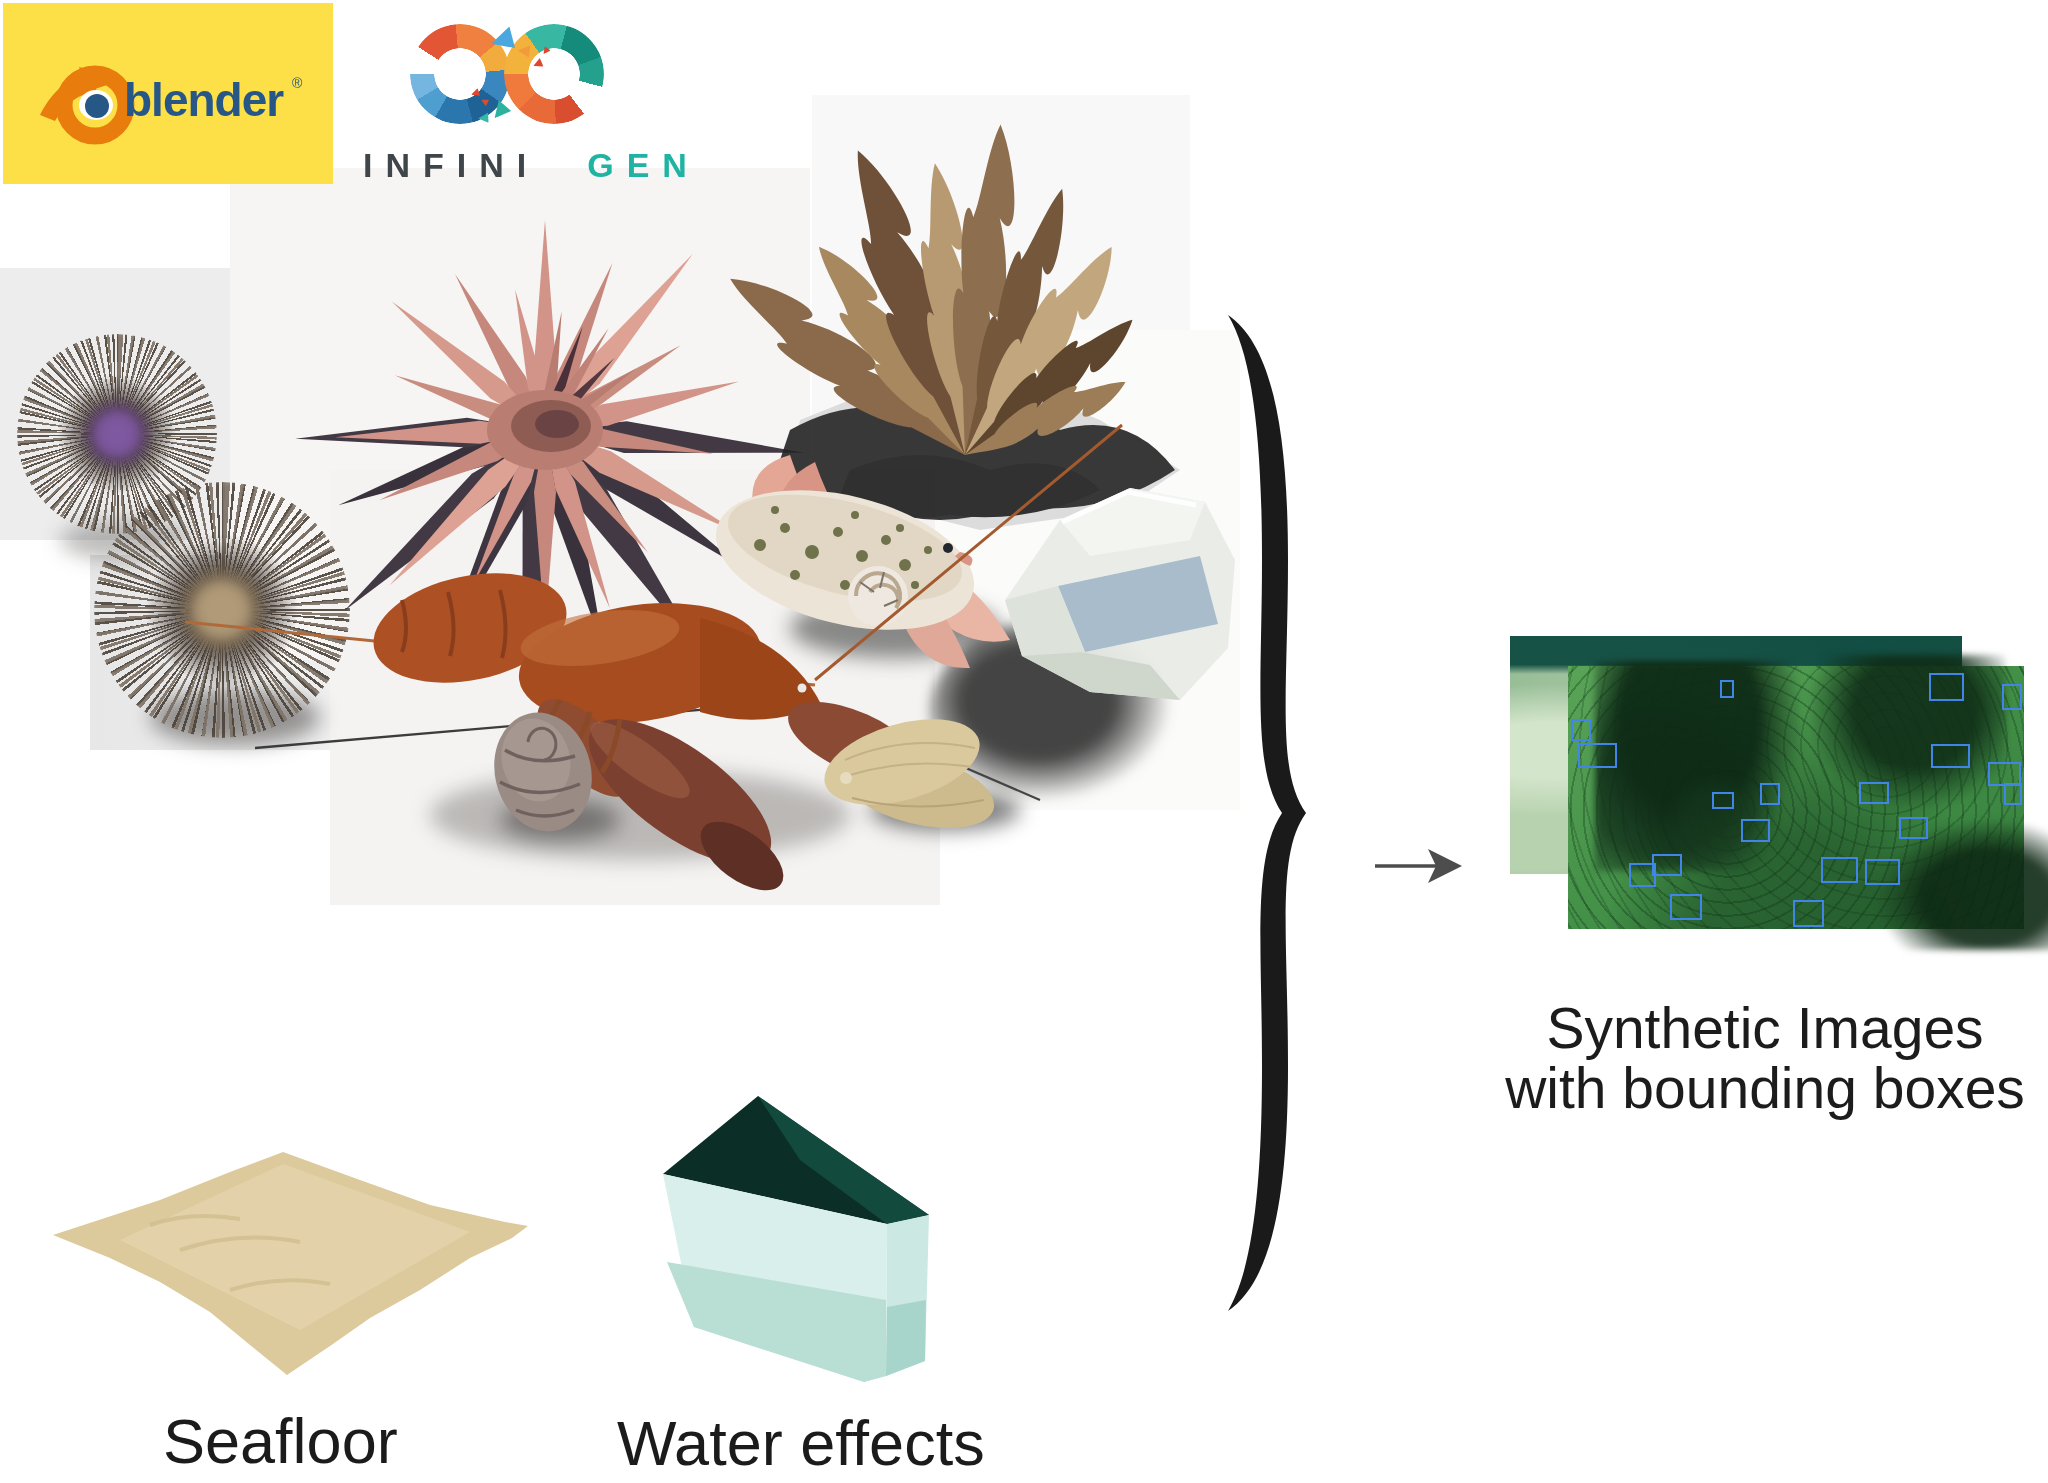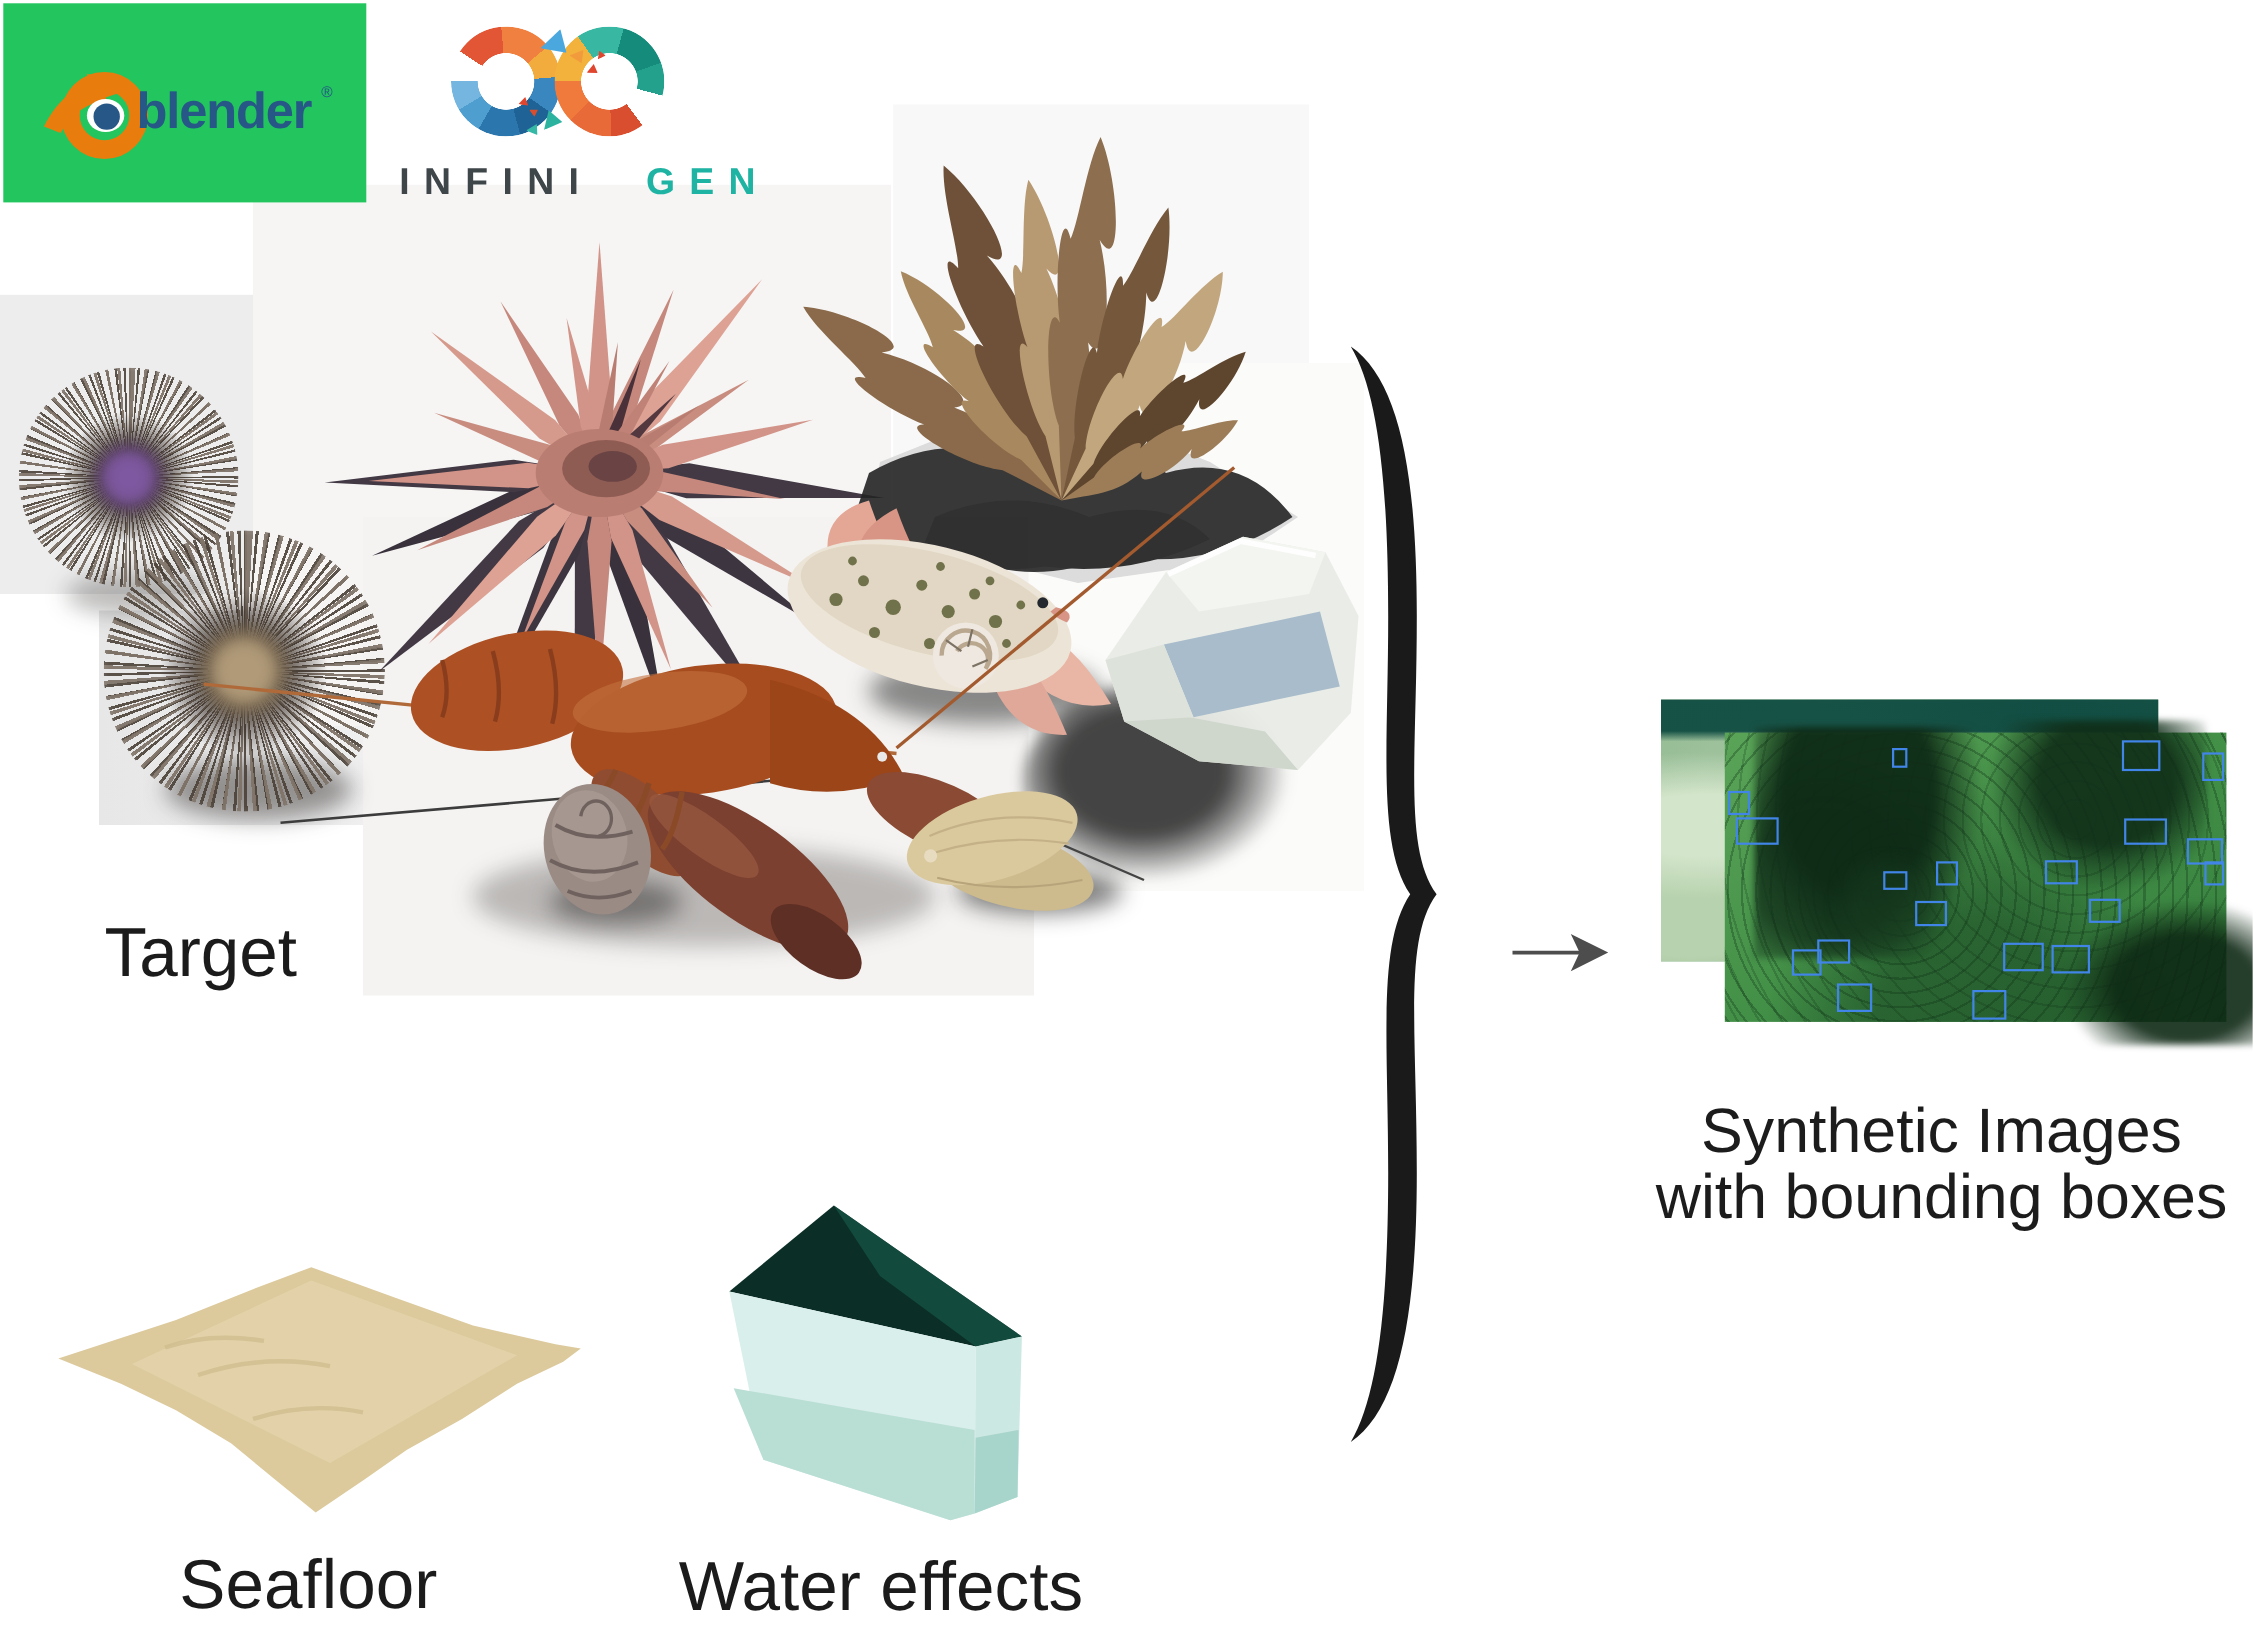--- a/index.html
+++ b/index.html
@@ -3,21 +3,21 @@
 <meta charset="utf-8">
 <style>
   html,body{margin:0;padding:0;background:#ffffff;}
   #stage{position:relative;width:2048px;height:1483px;background:#ffffff;overflow:hidden;
          font-family:"Liberation Sans", sans-serif;}
 
   
   .panel{position:absolute;}
 
   
-  #blender-box{position:absolute;left:3px;top:3px;width:330px;height:181px;background:#22c55e;}
+  #blender-box{position:absolute;left:3px;top:3px;width:330px;height:181px;background:#fde047;}
   #blender-art{position:absolute;left:30px;top:50px;}
   #blender-word{position:absolute;left:121px;top:70px;font-size:46px;font-weight:bold;
                 color:#265787;letter-spacing:-1px;}
   #blender-reg{position:absolute;left:289px;top:72px;font-size:14px;color:#265787;}
 
   
   #infinigen{position:absolute;left:398px;top:22px;width:220px;height:108px;}
   .loop{position:absolute;width:100px;height:100px;border-radius:50%;
         -webkit-mask:radial-gradient(circle closest-side,transparent 0 51%,#000 52% 100%);
         mask:radial-gradient(circle closest-side,transparent 0 51%,#000 52% 100%);}
@@ -289,21 +289,20 @@
 
     <path d="M1228,315 C1272,345 1288,430 1288,560 C1288,690 1276,772 1306,813 C1276,854 1288,936 1288,1066 C1288,1196 1272,1281 1228,1311 C1252,1270 1262,1190 1262,1066 C1262,946 1252,858 1282,813 C1252,768 1262,680 1262,560 C1262,436 1252,355 1228,315 Z" fill="#1a1a1a"></path>
 
     <g>
       <line x1="1375" y1="866" x2="1440" y2="866" stroke="#4d4d4d" stroke-width="3.5"></line>
       <polygon points="1462,866 1428,849 1436,866 1428,883" fill="#4d4d4d"></polygon>
     </g>
   </svg>
 
   <div class="lbl" style="left:95px;top:826px;">
-    <div>Target</div>
   </div>
   <div class="lbl" style="left:617px;top:1403px;">Water effects</div>
   <div class="lbl" style="left:163px;top:1401px;">Seafloor</div>
 
   <div id="img-back"></div>
   <div id="img-front">
     <div class="kelp-mass" style="left:6%;top:-2%;width:46%;height:80%;
          background:radial-gradient(ellipse at 45% 28%, rgba(14,42,22,.95) 0 42%, rgba(14,42,22,0) 70%),
                     radial-gradient(ellipse at 30% 65%, rgba(18,48,26,.8) 0 30%, rgba(18,48,26,0) 60%);"></div>
     <div class="kelp-mass" style="left:52%;top:-4%;width:44%;height:60%;

